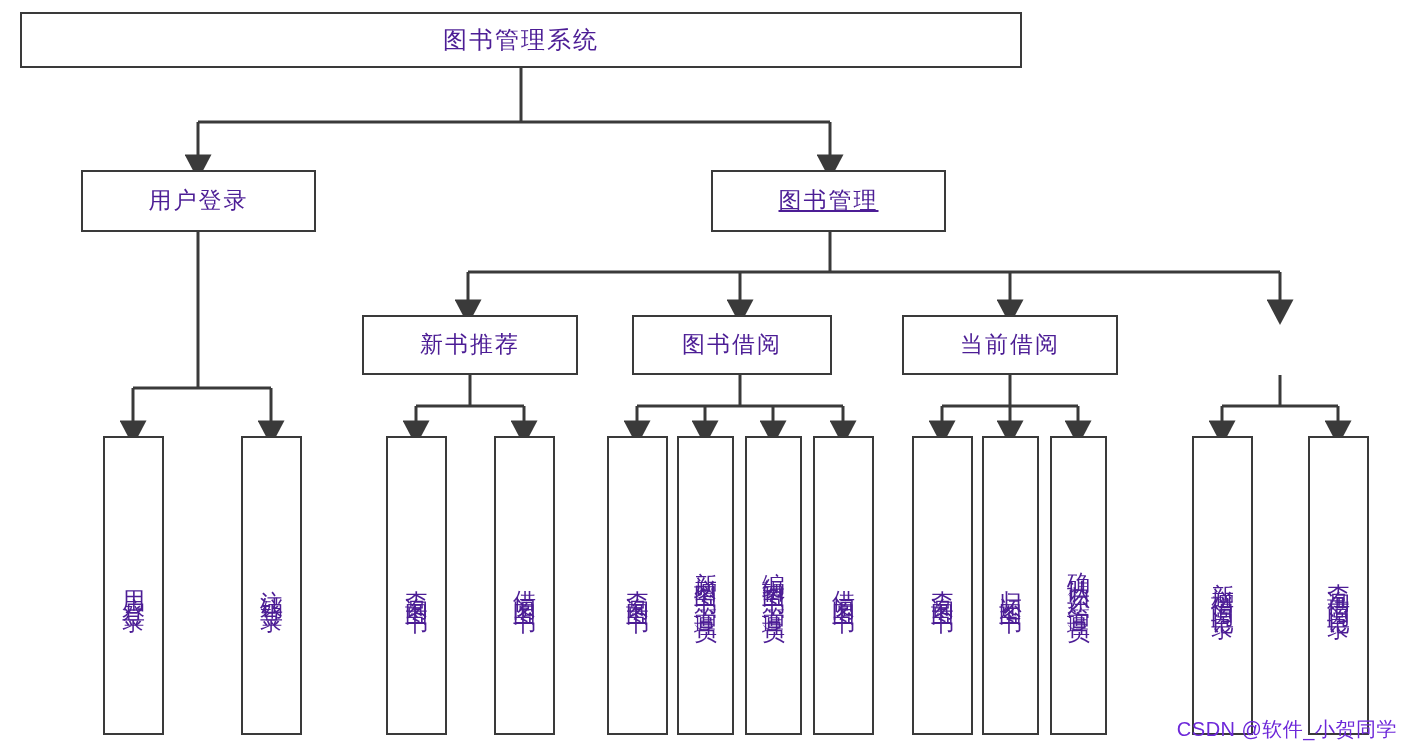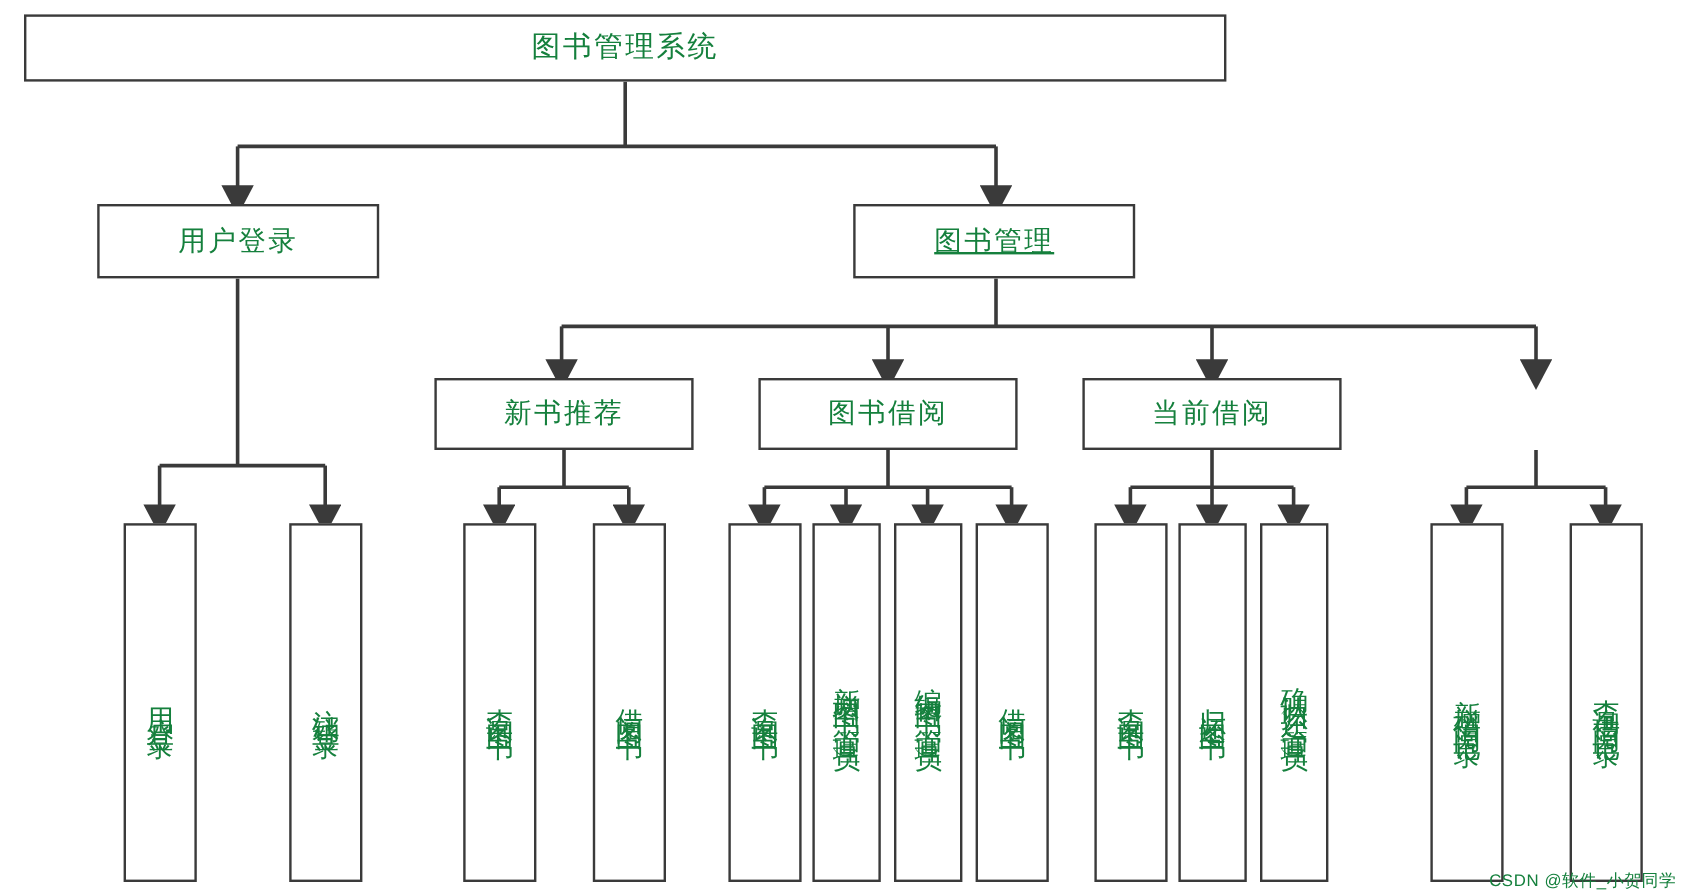--- a/index.html
+++ b/index.html
@@ -24,21 +24,21 @@
   }
   
   .node{
     position:absolute;
     box-sizing:border-box;
     background:#ffffff;
     border:2.5px solid #3a3a3a;
     display:flex;
     align-items:center;
     justify-content:center;
-    color:#15803d;
+    color:#4c1d95;
   }
   .node .lbl{
     display:block;
     text-align:center;
     line-height:1.12;
     letter-spacing:1px;
   }
   
   .h-node .lbl{
     font-size:23px;
@@ -58,22 +58,22 @@
     line-height:1.0;
     letter-spacing:7px;
     white-space:nowrap;
     max-height:272px;
   }
   
   #watermark{
     position:absolute;
     right:8px;
     bottom:4px;
-    font-size:14px;
-    color:#15803d;
+    font-size:20px;
+    color:#6d28d9;
     letter-spacing:0.5px;
     white-space:nowrap;
     user-select:none;
   }
 </style>
 </head>
 <body>
 
 <div id="canvas">
 
@@ -137,21 +137,21 @@
   </div>
 
   <div class="node h-node" style="left:711px; top:170px; width:235px; height:62px;text-decoration:underline;">
     <span class="lbl">图书管理</span>
   </div>
 
   <div class="node h-node" style="left:362px; top:315px; width:216px; height:60px;justify-content:center;">
     <span class="lbl">新书推荐</span>
   </div>
 
-  <div class="node h-node" style="left:632px; top:315px; width:216px; height:60px;">
+  <div class="node h-node" style="left:632px; top:315px; width:200px; height:60px;">
     <span class="lbl">图书借阅</span>
   </div>
 
   <div class="node h-node" style="left:902px; top:315px; width:216px; height:60px;">
     <span class="lbl">当前借阅</span>
   </div>
 
 
   <div class="node v-node" style="left:103px; top:436px; width:61px; height:299px;">
     <span class="lbl">用户登录</span>

